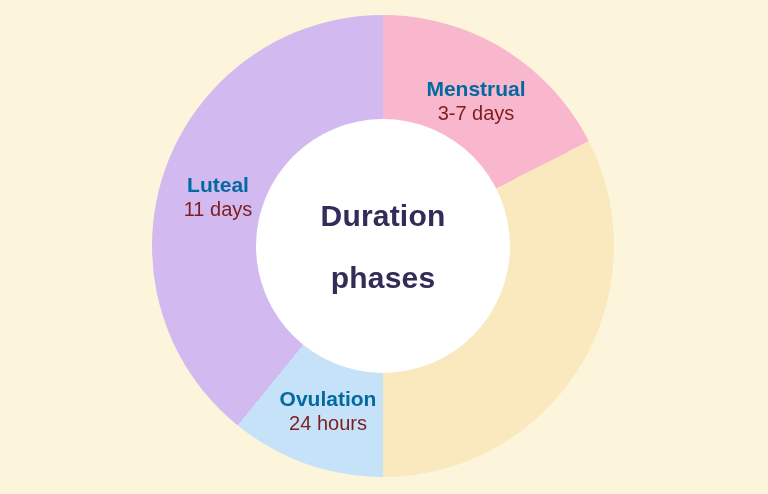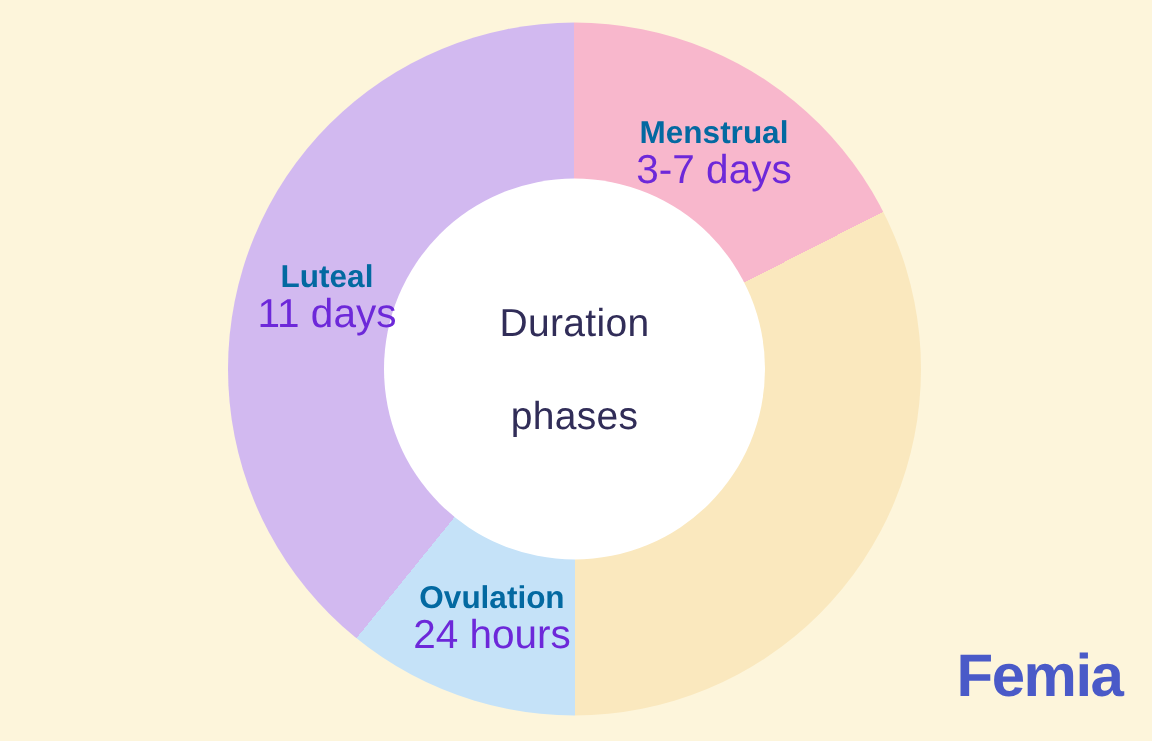--- a/index.html
+++ b/index.html
@@ -25,43 +25,43 @@
     left: 256px; top: 119px;
     width: 254px; height: 254px;
     background: #FFFFFF;
     border-radius: 50%;
     display: flex;
     align-items: center;
     justify-content: center;
   }
   .center-title {
     text-align: center;
-    font-weight: normal;
-    font-size: 26px;
+    font-weight: bold;
+    font-size: 30px;
     line-height: 31px;
     color: #312D58;
     letter-spacing: 0.2px;
   }
   .seg-label {
     position: absolute;
     transform: translate(-50%, -50%);
     text-align: center;
     white-space: nowrap;
     line-height: 25px;
   }
   .seg-label .name {
     display: block;
     font-weight: bold;
     font-size: 21px;
     color: #0369a1;
   }
   .seg-label .value {
     display: block;
-    font-size: 27px;
-    color: #6d28d9;
+    font-size: 20px;
+    color: #7f1d1d;
   }
   .label-menstrual  { left: 476px; top: 101px; }
   .label-follicular { left: 537px; top: 326px; }
   .label-ovulation  { left: 328px; top: 411px; }
   .label-luteal     { left: 218px; top: 197px; }
   .logo {
     position: absolute;
     left: 628px; top: 429px;
     width: 130px;
     text-align: center;
@@ -97,15 +97,14 @@
   <div class="seg-label label-ovulation">
     <span class="name">Ovulation</span>
     <span class="value">24 hours</span>
   </div>
 
   <div class="seg-label label-luteal">
     <span class="name">Luteal</span>
     <span class="value">11 days</span>
   </div>
 
-  <div class="logo" style="color: rgb(74, 90, 200);">Femia</div>
 
 </div>
 
 </body></html>

